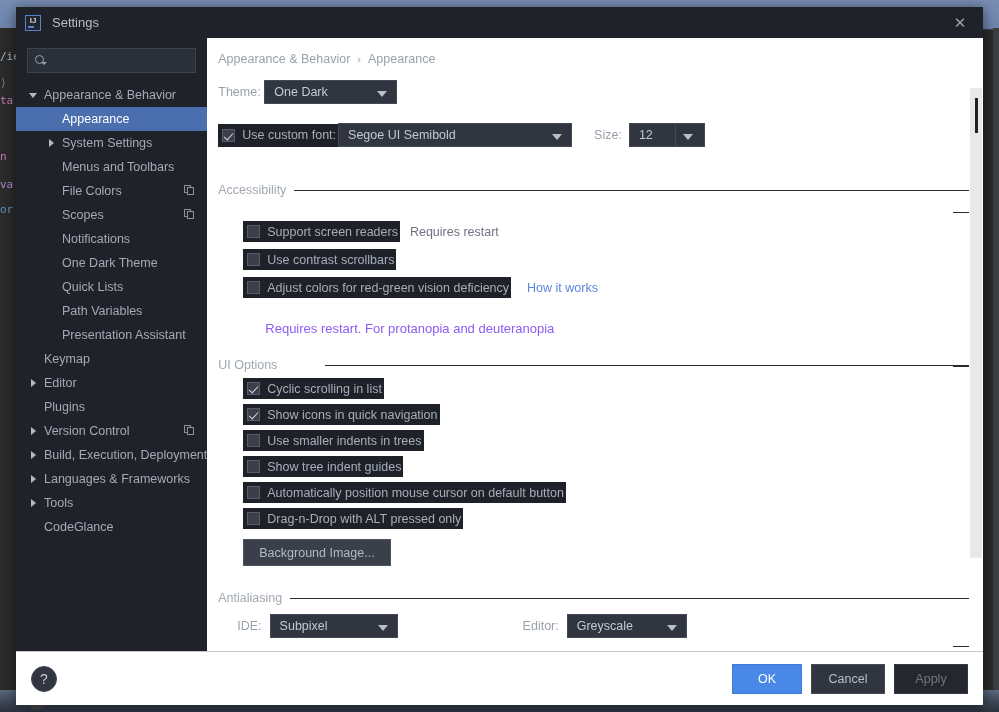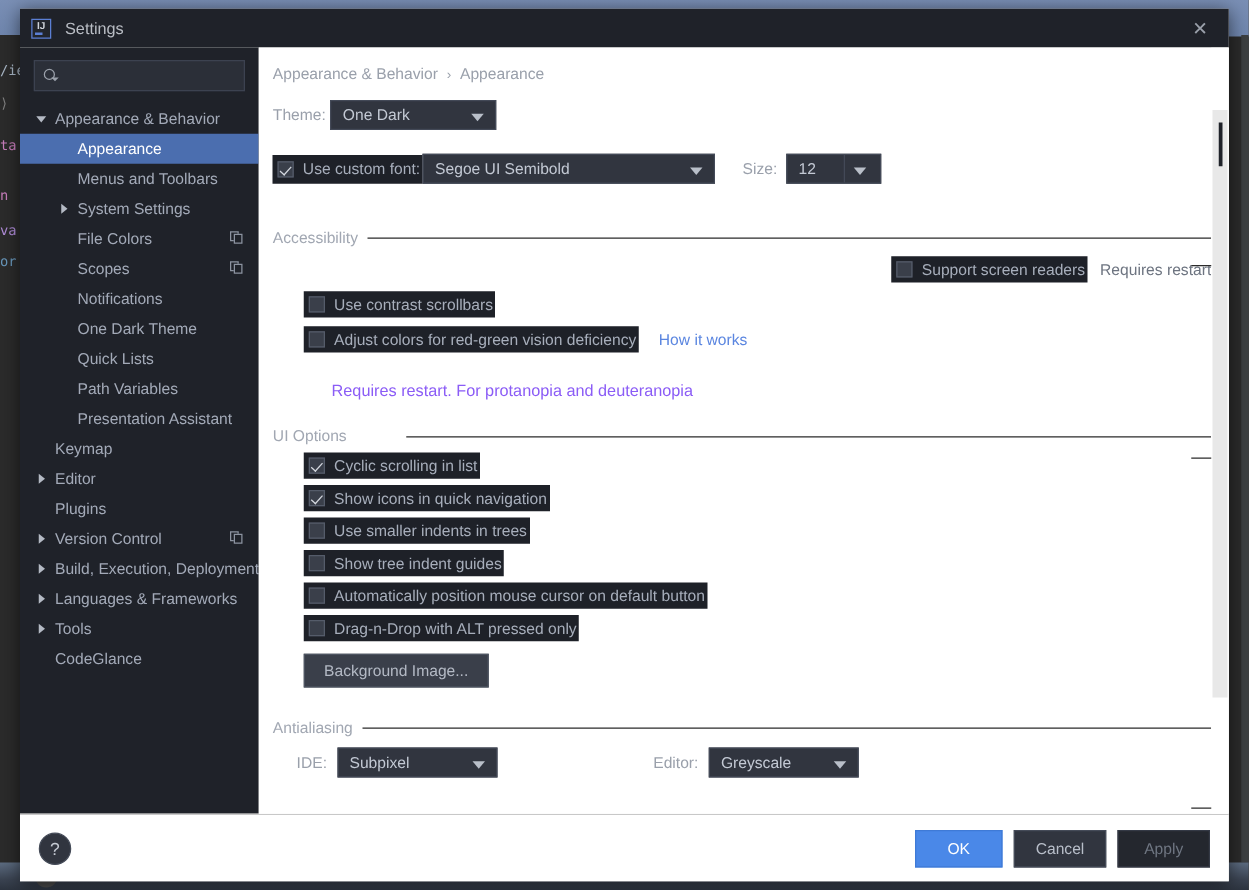--- a/index.html
+++ b/index.html
@@ -287,21 +287,21 @@
   .fbtn.disabled { color: #6f7682; background: #24272e; border-color:#343945; }
 </style>
 </head>
 <body>
 
 <div class="backdrop">
   <div class="bd-gutter"></div>
   <div class="backdrop-editor">
     <div class="bd-line" style="top:22px;color:#a9b7c6;">/ie</div>
     <div class="bd-line" style="top:48px;color:#808080;">⟩</div>
-    <div class="bd-line" style="top:82px;color:#c77dbb;">ta</div>
+    <div class="bd-line" style="top:66px;color:#c77dbb;">ta</div>
     <div class="bd-line" style="top:122px;color:#c77dbb;">n</div>
     <div class="bd-line" style="top:150px;color:#b08cd8;">va</div>
     <div class="bd-line" style="top:175px;color:#6897bb;">or</div>
   </div>
   <div class="backdrop-right"></div>
   <div class="backdrop-bottom"></div>
   <div class="backdrop-taskicon"></div>
 </div>
 
 <div class="dialog">
@@ -325,28 +325,28 @@
             <span class="tw">
               <span class="arrow-down"></span>
             </span>
             <span style="margin-left: 4px;">Appearance &amp; Behavior</span>
           </div>
           <div class="tree-item selected" style="padding-left: 28px;">
             <span class="tw"></span>
             <span style="margin-left: 4px;">Appearance</span>
           </div>
           <div class="tree-item" style="padding-left: 28px;">
+            <span class="tw">
+              <span class="arrow-right"></span>
+            </span>
+            <span style="margin-left: 4px;">System Settings</span>
+          </div>
+          <div class="tree-item" style="padding-left: 28px;">
             <span class="tw"></span>
             <span style="margin-left: 4px;">Menus and Toolbars</span>
-          </div>
-          <div class="tree-item" style="padding-left: 28px;">
-            <span class="tw">
-              <span class="arrow-right"></span>
-            </span>
-            <span style="margin-left: 4px;">System Settings</span>
           </div>
           <div class="tree-item" style="padding-left: 28px;">
             <span class="tw"></span>
             <span style="margin-left: 4px;">File Colors</span>
             <span class="copy-icon">
               <i></i>
               <b></b>
             </span>
           </div>
           <div class="tree-item" style="padding-left: 28px;">
@@ -455,21 +455,21 @@
             <span>12</span>
             <span class="caret"></span>
           </div>
         </div>
 
         <div class="section" style="margin-top:36px;">
           <span class="section-title">Accessibility</span>
           <span class="section-line"></span>
         </div>
         <div id="accessibility-list">
-            <div class="chk-row" style="margin-top: 8px; justify-content: flex-end;">
+            <div class="chk-row" style="margin-top: 24px;">
               <div class="chk-block">
                 <span class="cbox"></span>
                 <span class="chk-label">Support screen readers</span>
               </div>
               <span class="hint">Requires restart</span>
             </div>
             <div class="chk-row" style="margin-top: 7px;">
               <div class="chk-block">
                 <span class="cbox"></span>
                 <span class="chk-label">Use contrast scrollbars</span>

